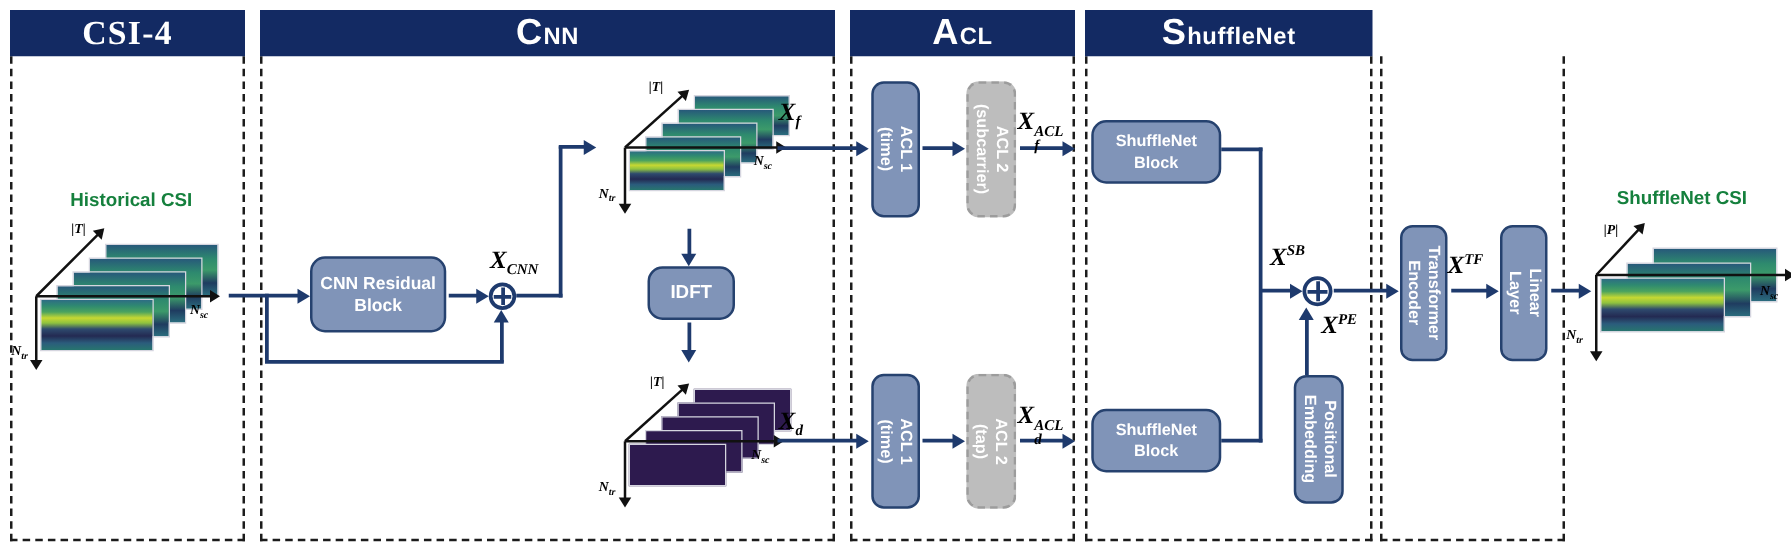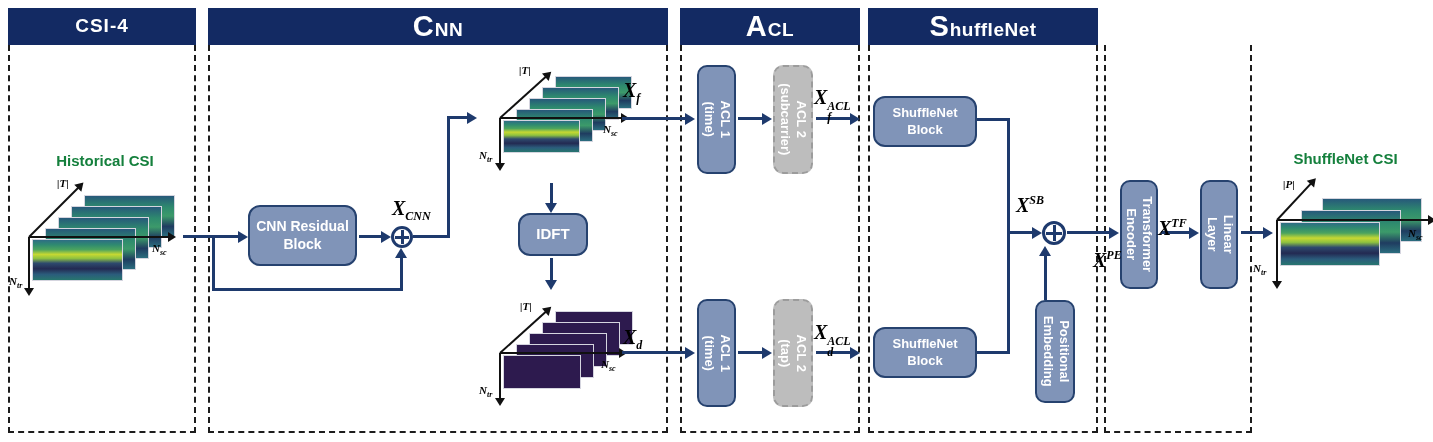--- a/index.html
+++ b/index.html
@@ -57,21 +57,21 @@
 
 <div id="canvas">
 
   <div class="sec-box" style="left:8px;top:45px;width:188px;height:388px;"></div>
   <div class="sec-box" style="left:208px;top:45px;width:460px;height:388px;"></div>
   <div class="sec-box" style="left:680px;top:45px;width:180px;height:388px;"></div>
   <div class="sec-box" style="left:868px;top:45px;width:230px;height:388px;"></div>
   <div class="sec-box" style="left:1104px;top:45px;width:148px;height:388px;"></div>
 
   <div class="sec-header" style="left:8px;top:8px;width:188px;">
-    <span class="big" style="font-size:19px;">CSI-4</span><span class="rest"></span>
+    <span class="big" style="font-size:27px;font-family:Liberation Serif, serif;">CSI-4</span><span class="rest"></span>
   </div>
   <div class="sec-header" style="left:208px;top:8px;width:460px;">
     <span class="big">C</span><span class="rest">NN</span>
   </div>
   <div class="sec-header" style="left:680px;top:8px;width:180px;">
     <span class="big">A</span><span class="rest">CL</span>
   </div>
   <div class="sec-header" style="left:868px;top:8px;width:230px;">
     <span class="big">S</span><span class="rest">huffleNet</span>
   </div>
@@ -256,16 +256,16 @@
   <div class="math" style="left:623px;top:326px;"><span>X</span><sub>d</sub></div>
   <div class="math" style="left:814px;top:86px;"><span>X</span><span class="ss">
         <span>ACL</span>
         <span>f</span>
       </span></div>
   <div class="math" style="left:814px;top:321px;"><span>X</span><span class="ss">
         <span>ACL</span>
         <span>d</span>
       </span></div>
   <div class="math" style="left:1016px;top:193px;"><span>X</span><sup style="font-size:12px;">SB</sup></div>
-  <div class="math" style="left:1057px;top:248px;margin-left:36px;"><span>X</span><sup style="font-size:12px;">PE</sup></div>
-  <div class="math" style="left:1158px;top:216px;"><span>X</span><sup style="font-size:12px;">TF</sup></div>
+  <div class="math" style="left:1057px;top:248px;"><span>X</span><sup style="font-size:12px;">PE</sup></div>
+  <div class="math" style="left:1158px;top:200px;"><span>X</span><sup style="font-size:12px;">TF</sup></div>
 
 </div>
 
 </body></html>

